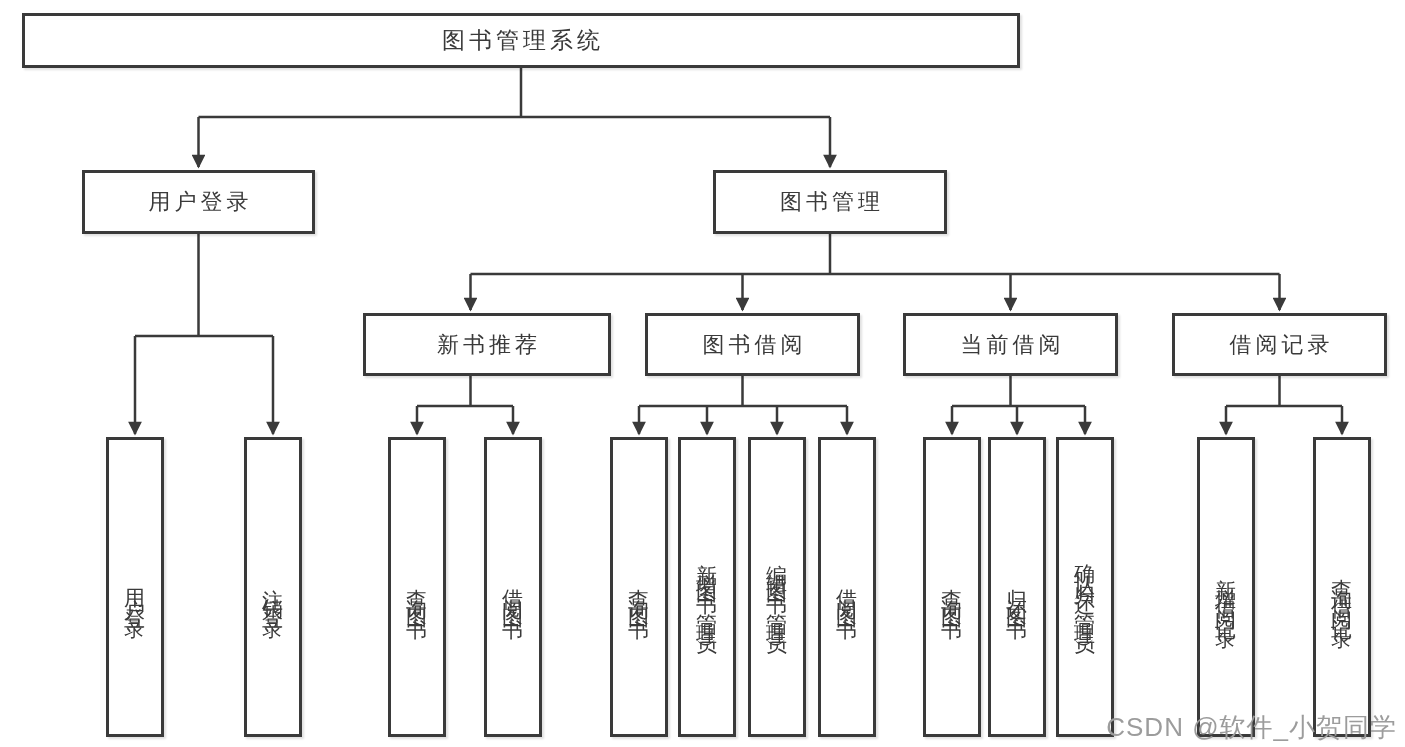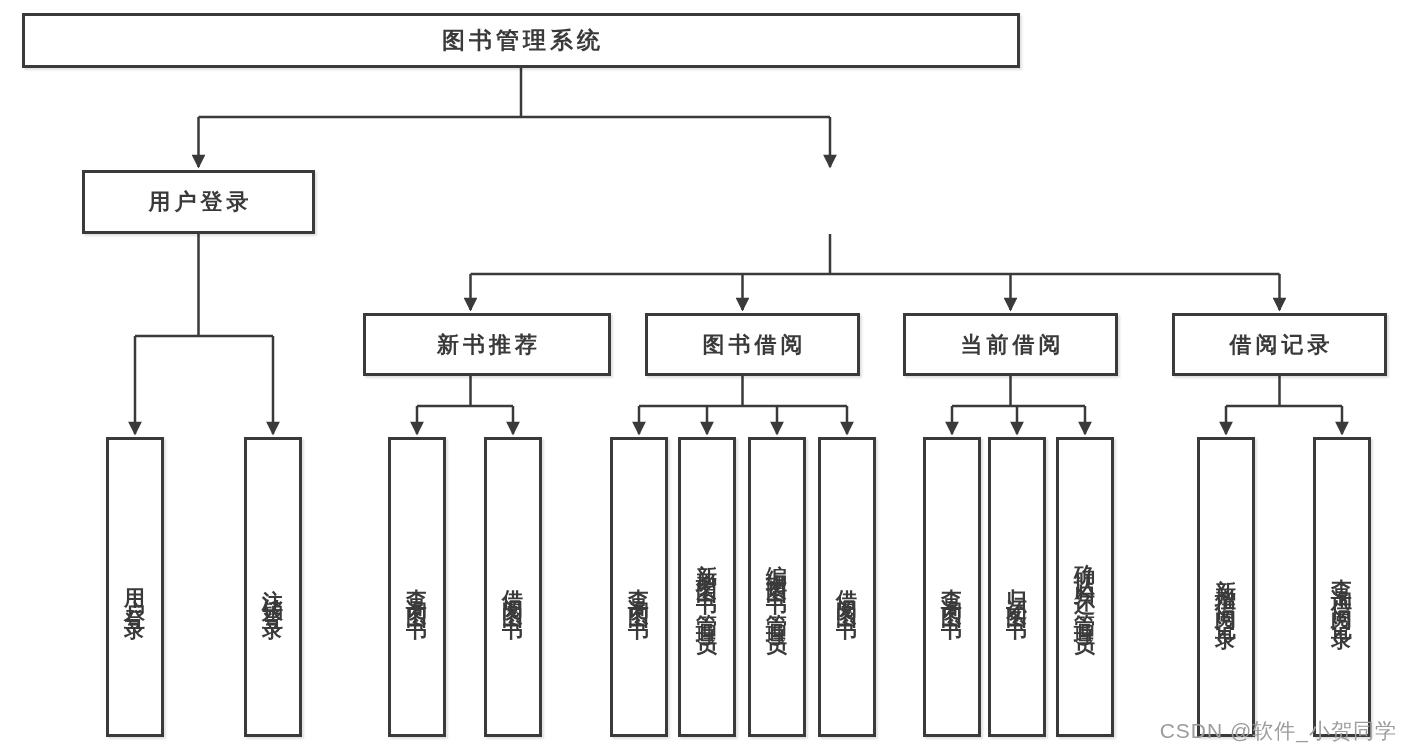--- a/index.html
+++ b/index.html
@@ -19,38 +19,37 @@
   }
   .box {
     position: absolute;
     box-sizing: border-box;
     border: 3px solid #3a3a3a;
     background: #ffffff;
     display: flex;
     align-items: center;
     justify-content: center;
     box-shadow: 2px 2px 2px rgba(0,0,0,0.12);
-    font-weight: bold;
   }
   .hbox { font-size: 22px; letter-spacing: 4px; white-space: nowrap; }
   .hbox .htext { transform: translateX(2px); }
   .title-box { font-size: 23px; }
   .vbox { font-size: 21px; }
   .vbox .vtext {
     writing-mode: vertical-rl;
     text-orientation: mixed;
     letter-spacing: 10px;
     line-height: 1.1;
     transform: translateY(5px);
   }
   .watermark {
     position: absolute;
     right: 8px;
     bottom: 2px;
-    font-size: 21px;
+    font-size: 26px;
     color: #9c9c9c;
     letter-spacing: 1px;
     white-space: nowrap;
   }
 </style>
 </head>
 <body>
 
 <div class="canvas">
 
@@ -91,20 +90,23 @@
       <path d="M1342,406 V434" marker-end="url(#arrowhead)"></path>
     </g>
   </svg>
 
   <div class="box hbox title-box" style="left:22px; top:13px; width:998px; height:55px;">
     <span class="htext">图书管理系统</span>
   </div>
 
   <div class="box hbox" style="left:82px; top:170px; width:233px; height:64px;">
     <span class="htext">用户登录</span>
+  </div>
+  <div class="box hbox" style="left:713px; top:170px; width:234px; height:64px;">
+    <span class="htext">图书管理</span>
   </div>
 
   <div class="box hbox" style="left:363px; top:313px; width:248px; height:63px;">
     <span class="htext">新书推荐</span>
   </div>
   <div class="box hbox" style="left:635px; top:313px; width:215px; height:63px;margin-left:10px;">
     <span class="htext">图书借阅</span>
   </div>
   <div class="box hbox" style="left:903px; top:313px; width:215px; height:63px;">
     <span class="htext">当前借阅</span>

